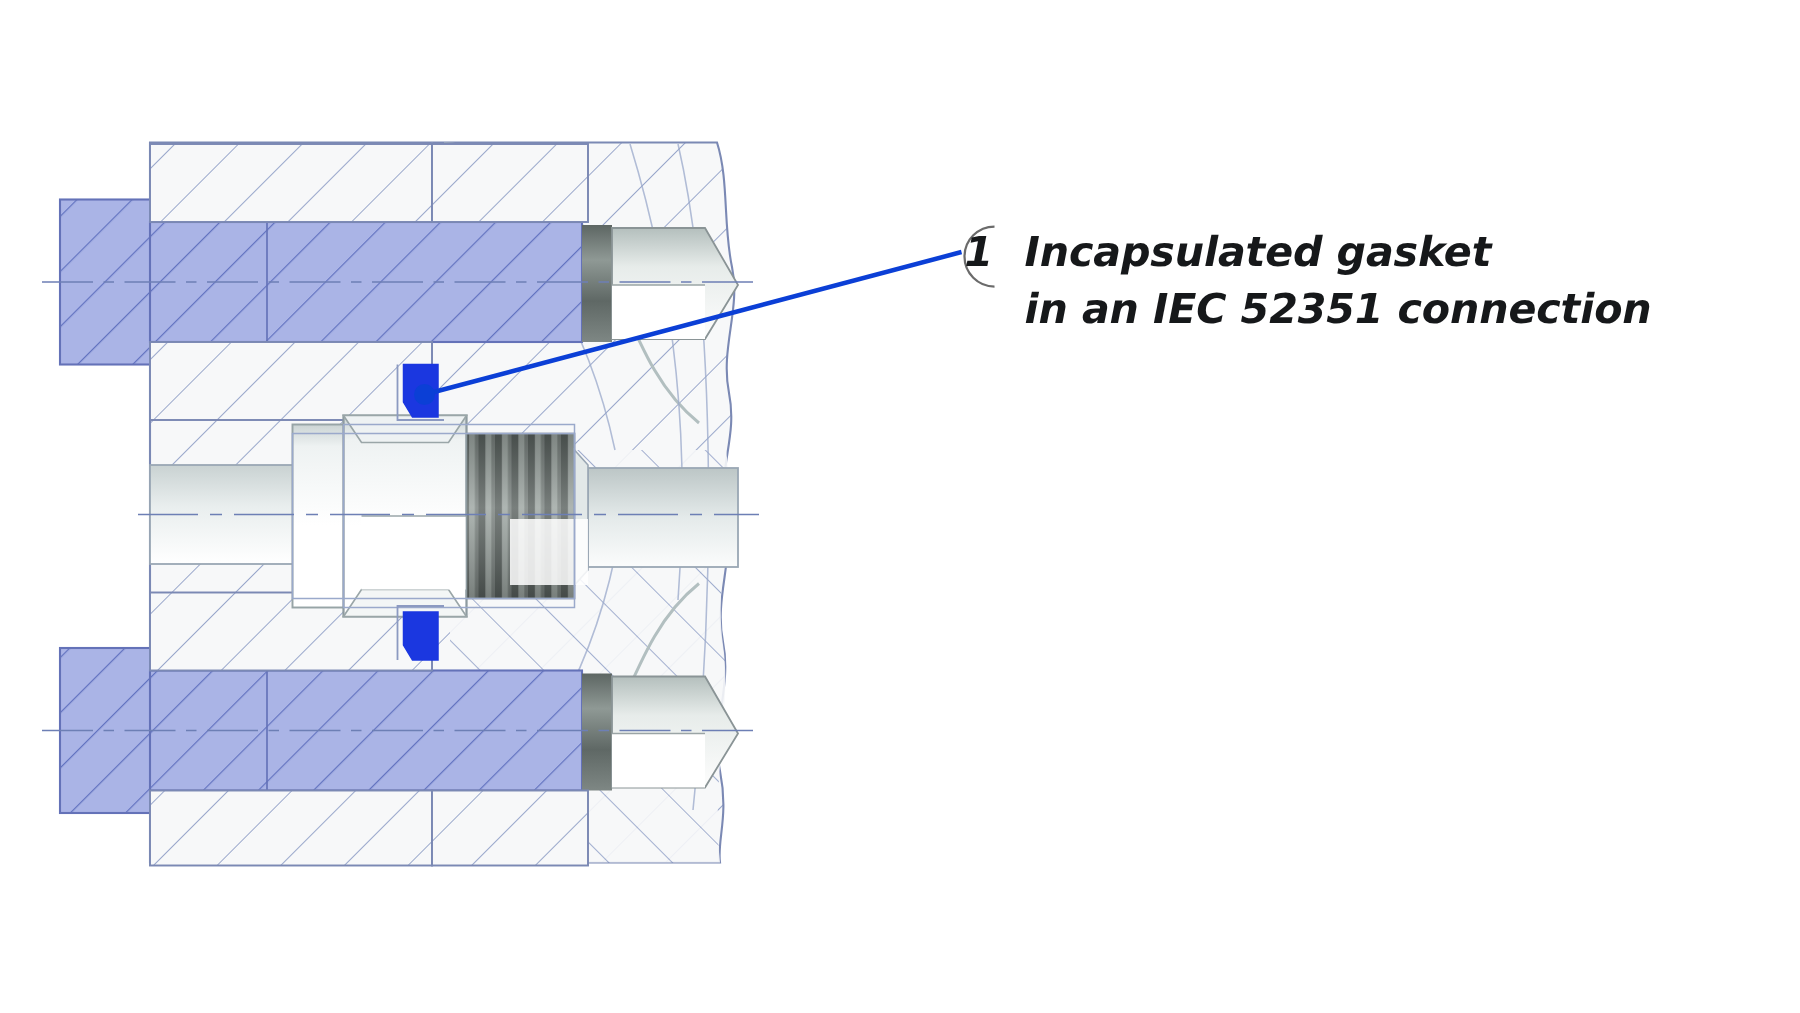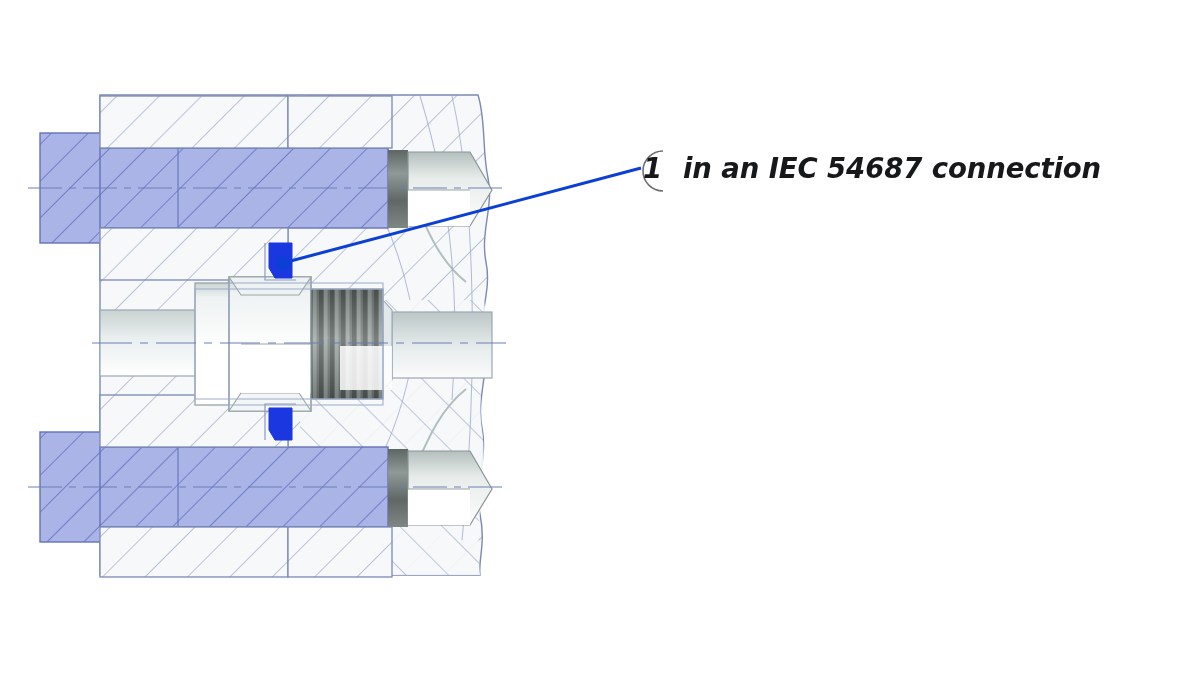--- a/index.html
+++ b/index.html
@@ -242,14 +242,15 @@
     <line x1="283" y1="263" x2="641" y2="168" stroke="#0b3fd6" stroke-width="3"></line>
     <circle cx="283" cy="263" r="7" fill="#0b3fd6"></circle>
   </g>
 
   <path d="M663,151 A18,18 0 1,0 663,191" fill="none" stroke="#6b6b6b" stroke-width="1.5"></path>
 </svg>
 
 <div class="callout-num">1</div>
 
 <div class="callout-text">
-  <div>in an IEC 54687 connection</div>
+  <div>Incapsulated gasket</div>
+  <div>in an IEC 52351 connection</div>
 </div>
 
 </body></html>

